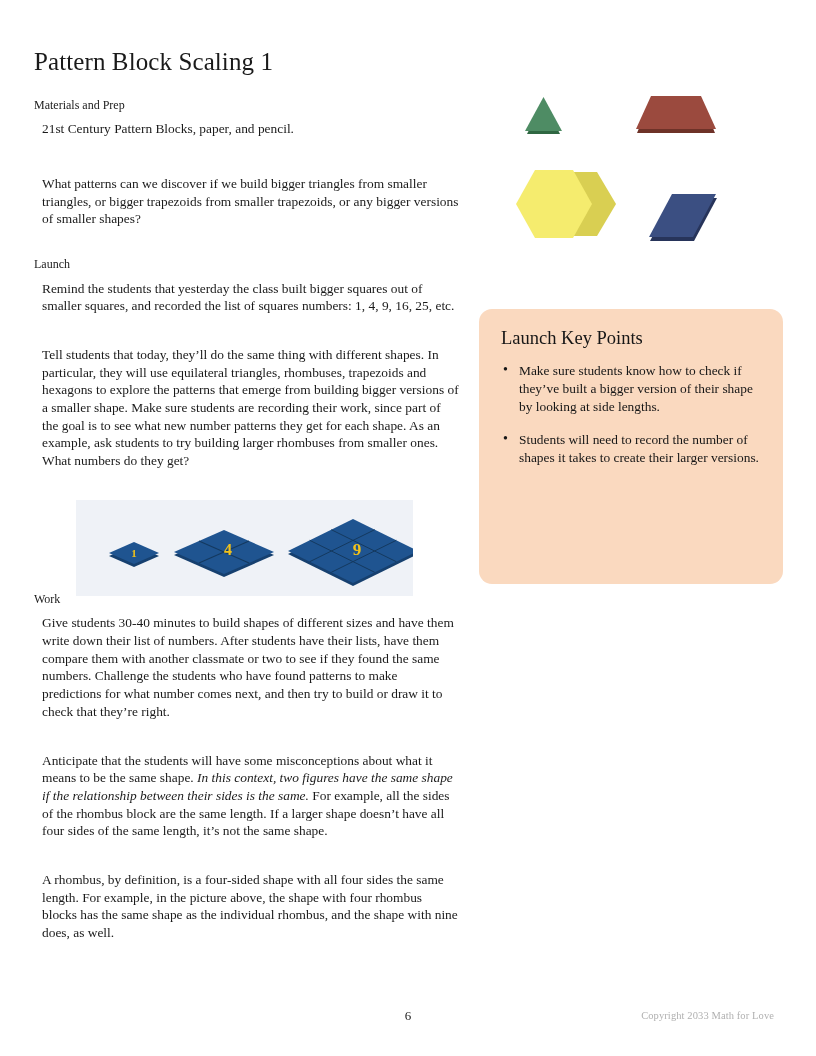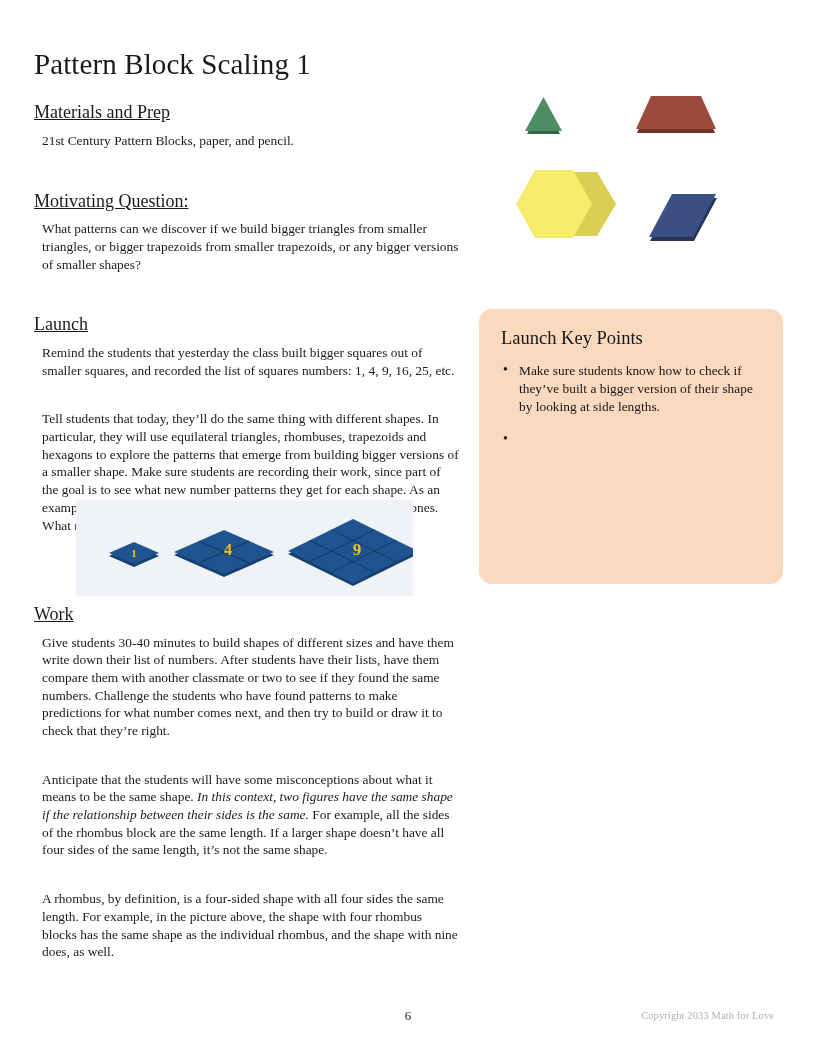--- a/index.html
+++ b/index.html
@@ -23,33 +23,32 @@
 
   
   .left-col {
     position: absolute;
     left: 34px;
     top: 48px;
     width: 434px;
   }
 
   .doc-title {
-    font-size: 29px;
+    font-size: 25px;
     line-height: 1.12;
     font-weight: 400;
     margin: 0 0 22px 0;
     letter-spacing: 0.1px;
   }
 
   .sec-head {
-    font-size: 18px;
+    font-size: 12px;
     font-weight: 400;
-    margin: 12px 0 1px 0;
+    margin: 0 0 1px 0;
     line-height: 1.2;
-    text-decoration: underline;
   }
 
   .body-text {
     font-size: 13.4px;
     line-height: 1.32;
     margin: 8px;
     text-align: left;
   }
 
   .gap-lg { height: 21px; }
@@ -146,21 +145,20 @@
 
   <div class="left-col">
 
     <h1 class="doc-title">Pattern Block Scaling 1</h1>
 
     <h2 class="sec-head">Materials and Prep</h2>
     <p class="body-text">21st Century Pattern Blocks, paper, and pencil.</p>
 
     <div class="gap-lg"></div>
 
-    <h2 class="sec-head">Motivating Question:</h2>
     <p class="body-text">What patterns can we discover if we build  bigger triangles from smaller triangles, or bigger trapezoids from smaller trapezoids, or any bigger versions of smaller shapes?</p>
 
     <div class="gap-lg"></div>
 
     <h2 class="sec-head">Launch</h2>
     <p class="body-text">Remind the students that yesterday the class built bigger squares out of smaller squares, and recorded the list of squares numbers: 1, 4, 9, 16, 25, etc.</p>
 
     <div class="gap-md"></div>
 
     <p class="body-text">Tell students that today, they’ll do the same thing with different shapes. In particular, they  will use equilateral triangles, rhombuses, trapezoids and hexagons to explore the patterns that emerge from building bigger versions of a smaller shape. Make sure students are recording their work, since part of the goal is to see what new number patterns they get for each shape. As an example, ask students to try building larger rhombuses from smaller ones. What numbers do they get?</p>
@@ -237,20 +235,21 @@
 
   <div class="callout">
     <div class="callout-title">Launch Key Points</div>
     <ul class="kp-list">
       <li class="kp-item">
         <span class="kp-bullet">•</span>
         <span>Make sure students know how to check if they’ve built a bigger version of their shape by looking at side lengths.</span>
       </li>
       <li class="kp-item">
         <span class="kp-bullet">•</span>
+        <span>Students will need to record the number of shapes it takes to create their larger versions.</span>
       </li>
     </ul>
   </div>
 
   <div class="footer-page">6</div>
   <div class="footer-copy">Copyright 2033 Math for Love</div>
 
 </div>
 
 </body></html>

